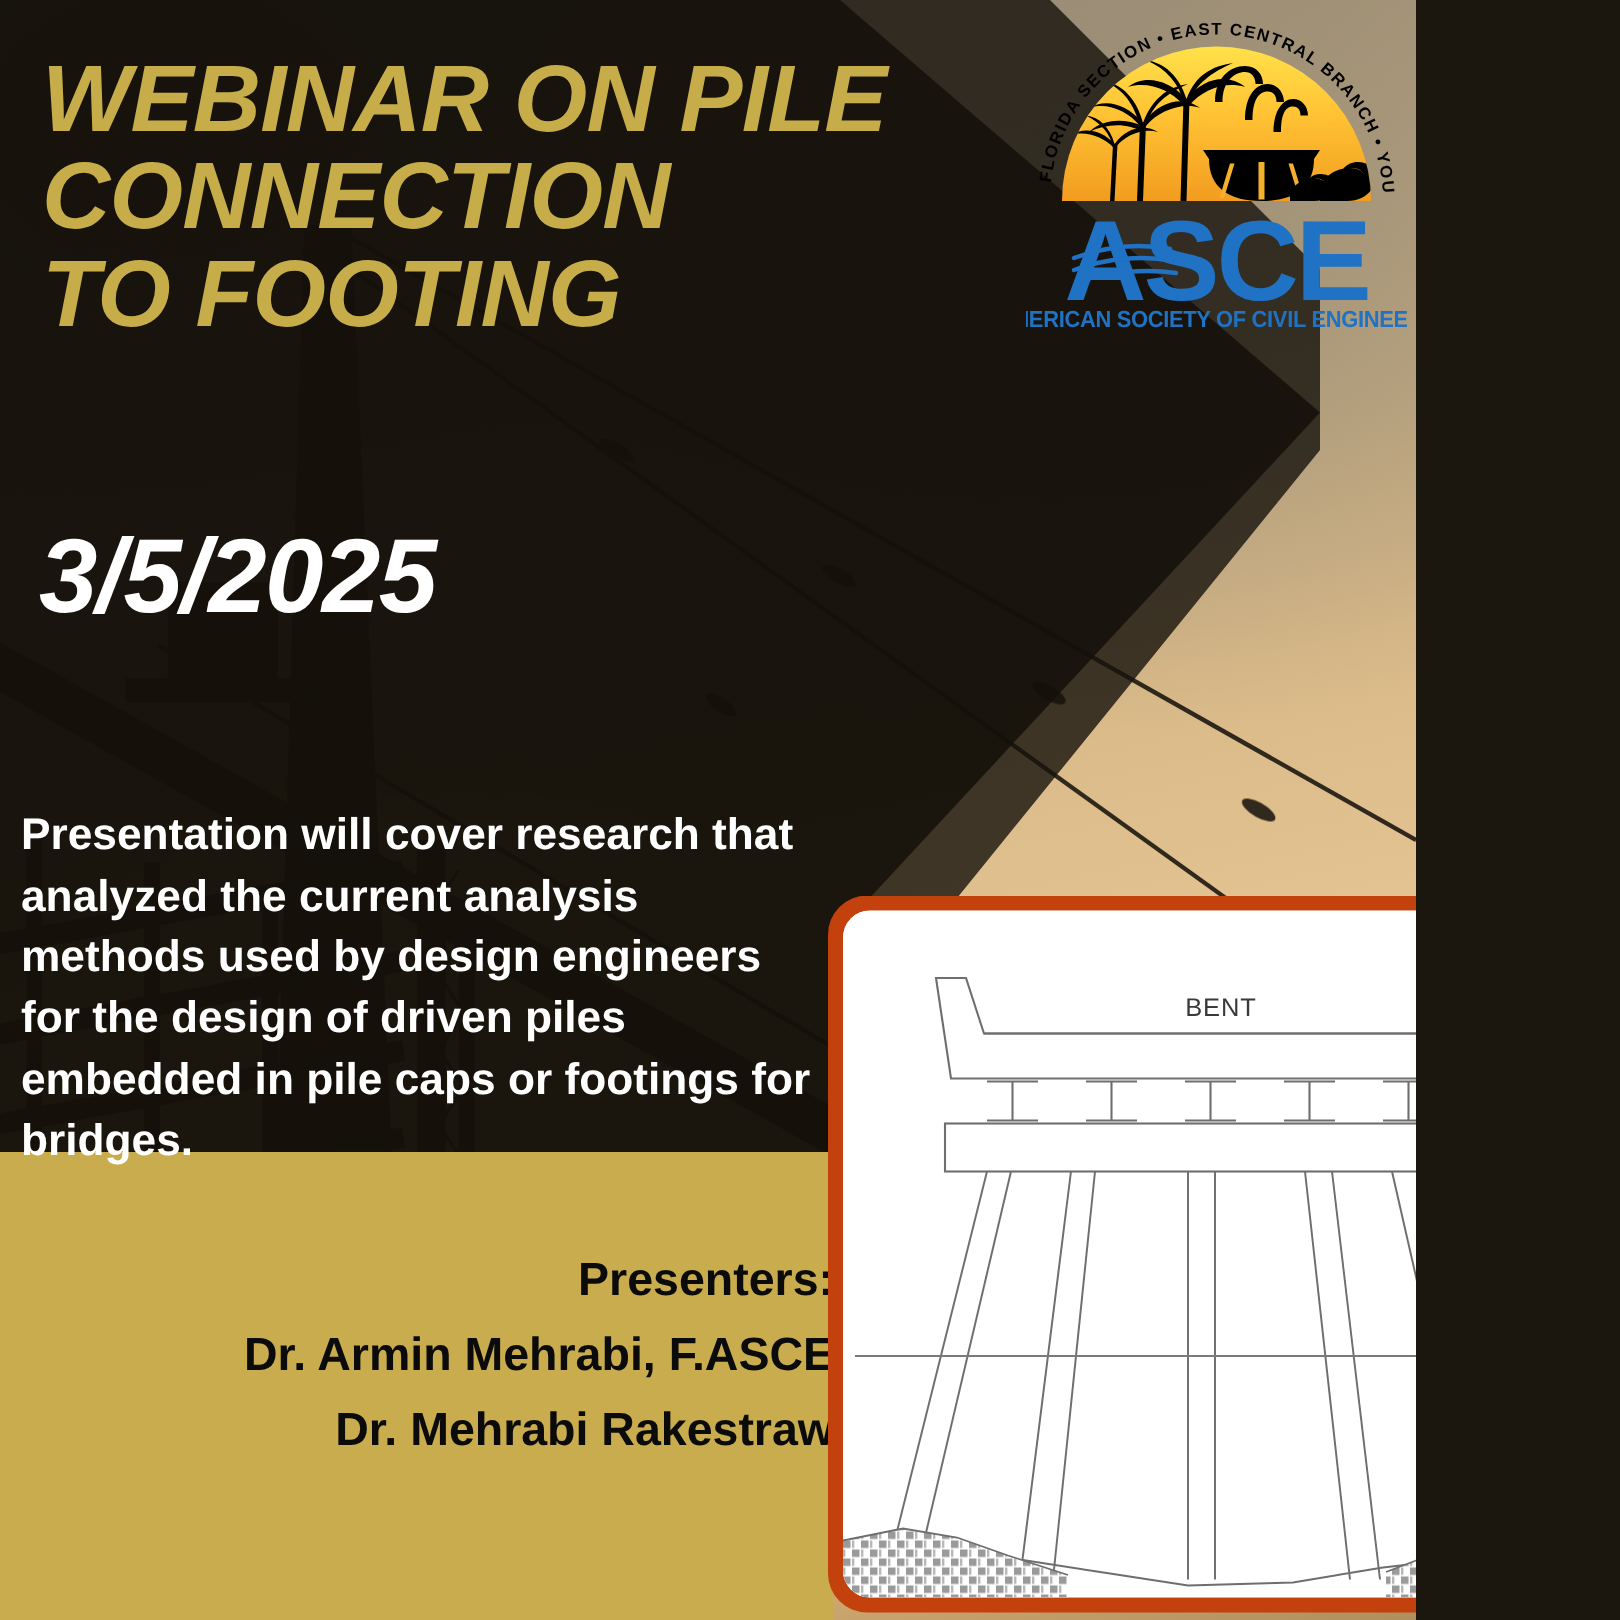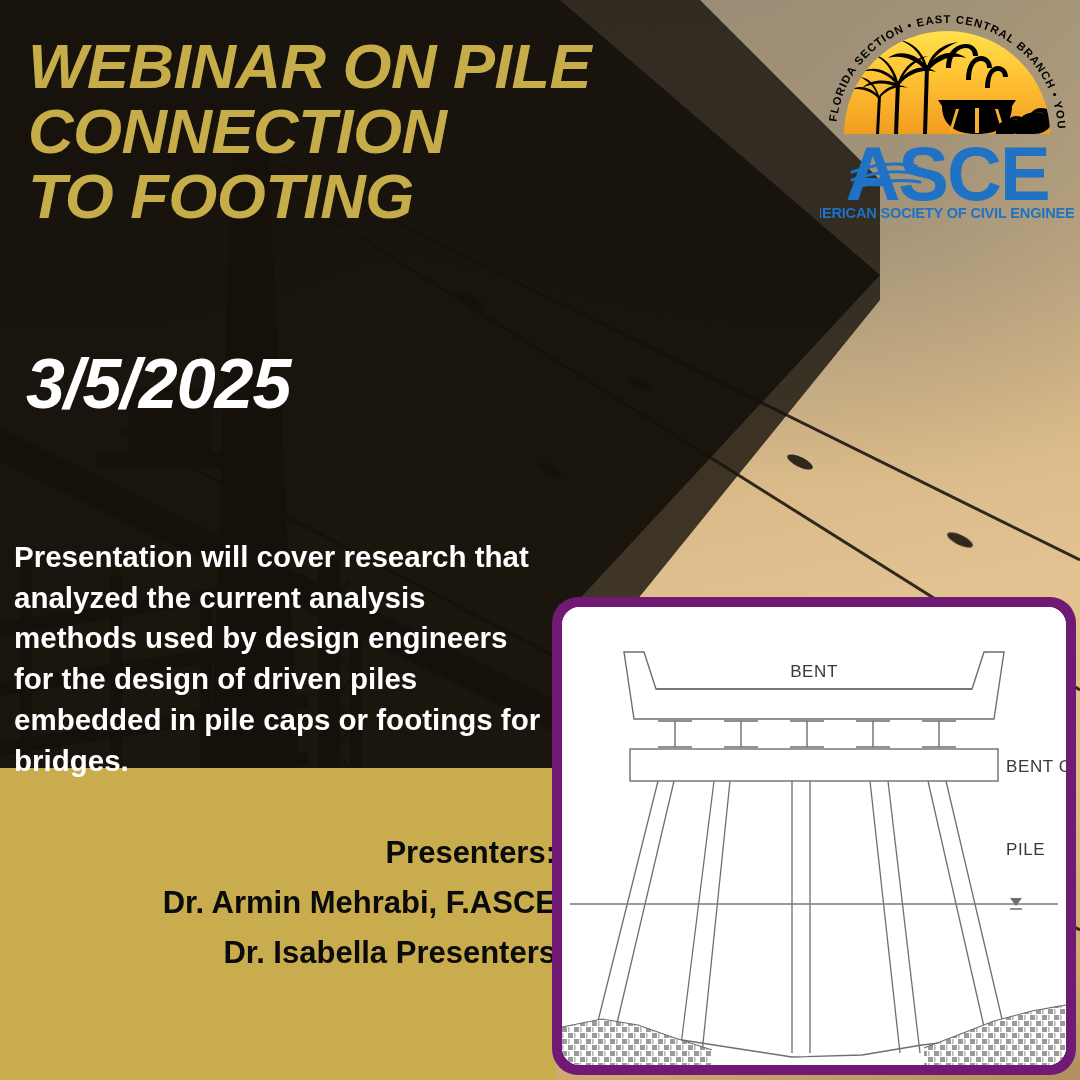--- a/index.html
+++ b/index.html
@@ -4,21 +4,21 @@
 <style>
   * { margin:0; padding:0; box-sizing:border-box; }
   html,body { width:1080px; height:1080px; }
   body {
     font-family:"Liberation Sans", sans-serif;
     background:#1b170f;
     overflow:hidden;
   }
   .flyer {
     position:relative;
-    width:1080px; height:1080px;
+    width:944px; height:1080px;
     overflow:hidden;
     background:#d9b98a;
   }
 
   
   .sky {
     position:absolute; inset:0;
     background:
       radial-gradient(ellipse 420px 300px at 28% 62%, rgba(255,214,140,.55) 0%, rgba(255,200,120,0) 62%),
       linear-gradient(168deg,
@@ -117,21 +117,21 @@
     right:6px; top:2px;
     width:254px; height:222px;
   }
   .logo svg { width:100%; height:100%; display:block; }
 
   
   .diagram-card {
     position:absolute;
     left:552px; top:597px;
     width:524px; height:478px;
-    background:#701a75;
+    background:#c2410c;
     border-radius:26px;
     padding:10px;
   }
   .diagram-inner {
     width:100%; height:100%;
     background:#ffffff;
     border-radius:18px;
     overflow:hidden;
     position:relative;
   }
@@ -244,21 +244,21 @@
 
   <div class="datetime">
     <div>3/5/2025</div>
   </div>
 
   <div class="desc">Presentation will cover research that analyzed the current analysis methods used by design engineers for the design of driven piles embedded in pile caps or footings for bridges.</div>
 
   <div class="presenters">
     <span class="pline phead">Presenters:</span>
     <span class="pline">Dr. Armin Mehrabi, F.ASCE</span>
-    <span class="pline">Dr. Isabella Presenters</span>
+    <span class="pline">Dr. Mehrabi Rakestraw</span>
   </div>
 
   <div class="logo">
     <svg viewBox="0 0 254 222">
       <defs>
         <linearGradient id="sunsetGrad" x1="0" y1="0" x2="0" y2="1">
           <stop offset="0%" stop-color="#ffe14a"></stop>
           <stop offset="45%" stop-color="#ffc233"></stop>
           <stop offset="100%" stop-color="#f29c20"></stop>
         </linearGradient>

